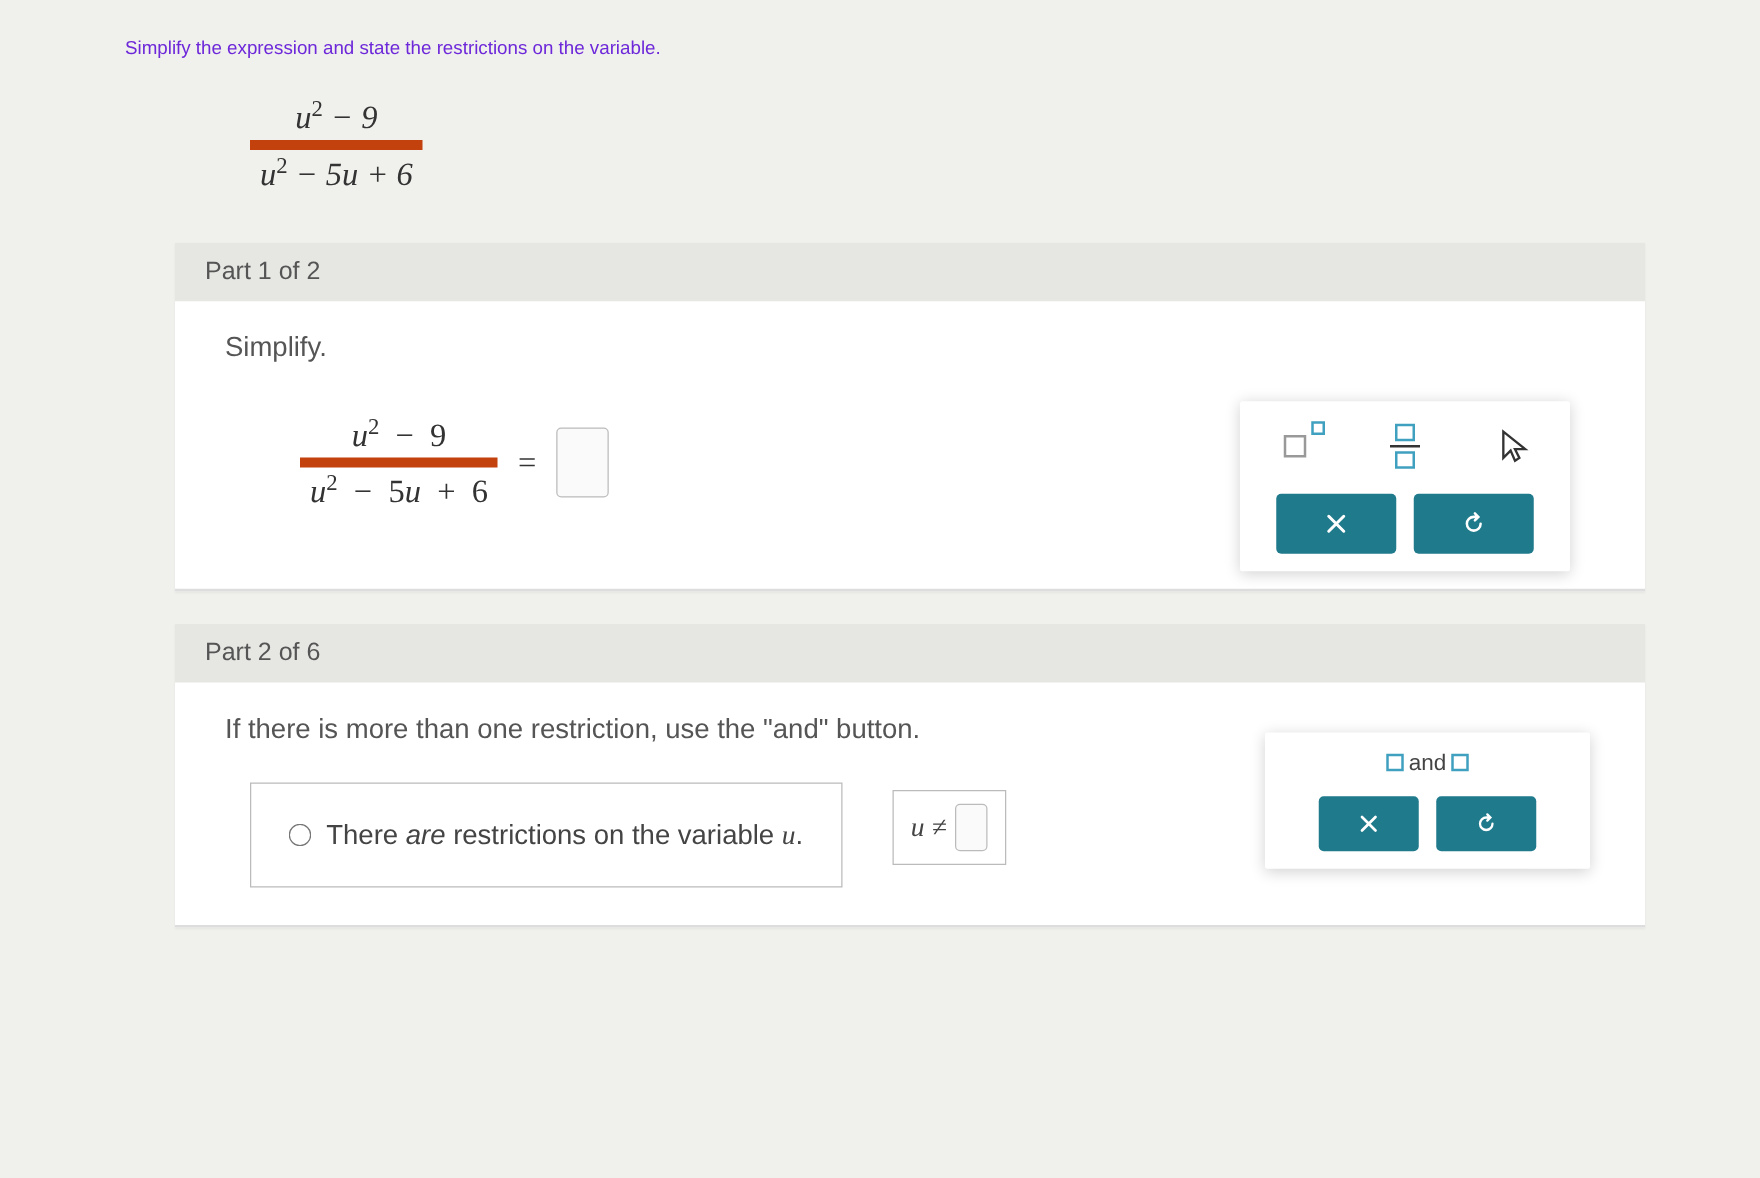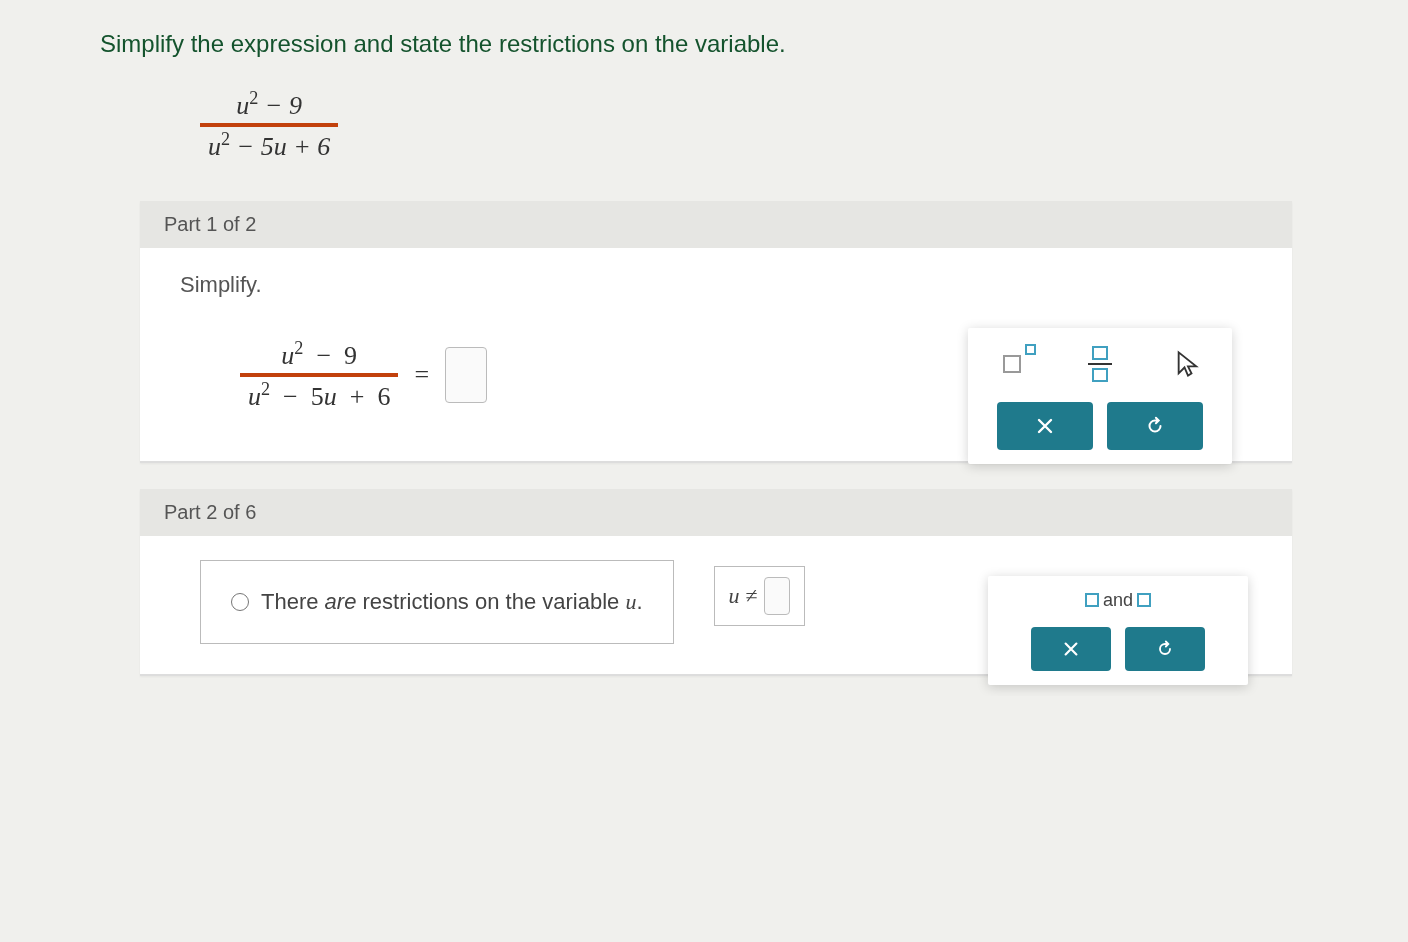--- a/index.html
+++ b/index.html
@@ -4,62 +4,62 @@
 <style>
   * { box-sizing: border-box; margin: 0; padding: 0; }
   body {
     font-family: Verdana, Geneva, sans-serif;
     background: #f0f0ed;
     color: #444;
     padding: 20px 40px;
     width: 1408px;
   }
   .question-text {
-    font-size: 24px;
-    color: #14532d;
+    font-size: 15px;
+    color: #6d28d9;
     margin: 10px 0 30px 60px;
   }
   .main-expr {
     margin-left: 160px;
     margin-bottom: 40px;
     font-family: Georgia, 'Times New Roman', serif;
     font-style: italic;
     font-size: 26px;
     color: #333;
   }
   .frac {
     display: inline-block;
     text-align: center;
     vertical-align: middle;
   }
   .frac .num {
     display: block;
-    border-bottom: 4px solid #c2410c;
+    border-bottom: 8px solid #c2410c;
     padding: 0 8px 2px 8px;
   }
   .frac .den {
     display: block;
     padding: 2px 8px 0 8px;
   }
   sup { font-size: 0.7em; font-style: normal; }
   .part-container {
     margin-left: 100px;
-    margin-right: 76px;
+    margin-right: 52px;
     background: #fff;
     border-bottom: 2px solid #ddd;
     box-shadow: 0 1px 2px rgba(0,0,0,0.05);
   }
   .part-header {
     background: #e6e6e3;
     padding: 12px 24px;
     font-size: 20px;
     color: #555;
   }
   .part-body {
-    padding: 24px 40px 49px 40px;
+    padding: 24px 40px 62px 40px;
     position: relative;
   }
   .instr {
     font-size: 22px;
     color: #555;
     margin-bottom: 40px;
   }
   .eq-row {
     display: flex;
     align-items: center;
@@ -283,20 +283,21 @@
       </div>
     </div>
   </div>
 </div>
 
 <div class="gap"></div>
 
 <div class="part-container">
   <div class="part-header">Part 2 of 6</div>
   <div class="part-body" style="padding-bottom:30px;">
+    <div class="hint">If there is more than one restriction, use the "and" button.</div>
 
     <div class="bottom-wrap">
       <div class="radio-group">
         <label class="radio-row">
           <input type="radio" name="restr" style="">
           <span>
             <span>There </span><em>are</em><span> restrictions on the variable </span><span class="varname">u</span><span>.</span>
           </span>
         </label>
       </div>

